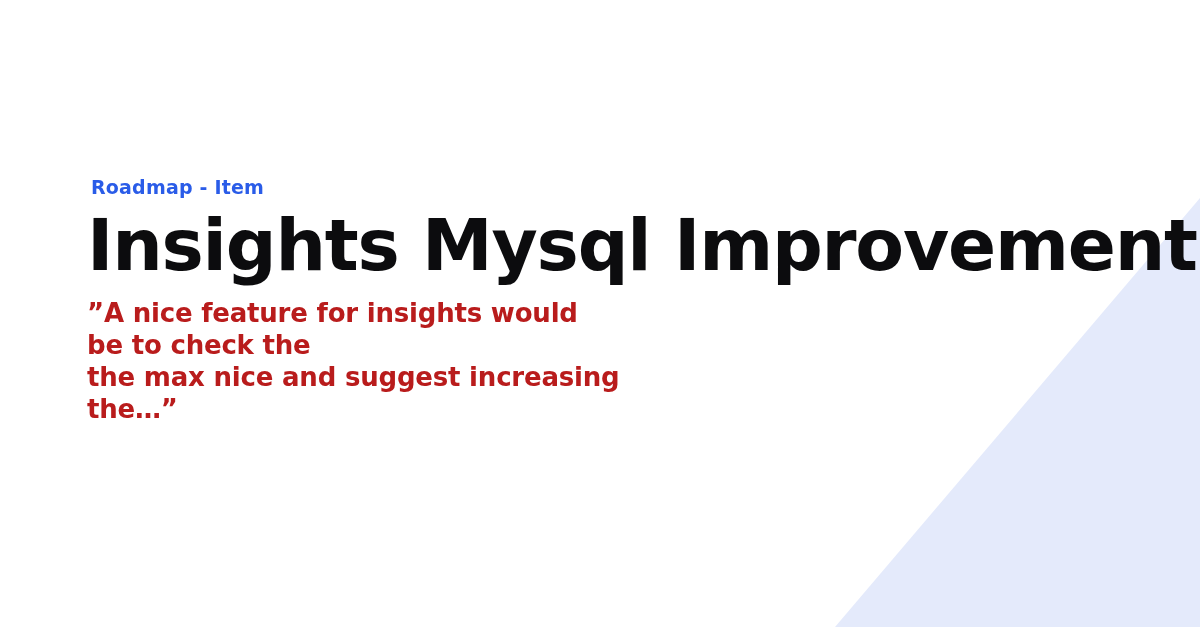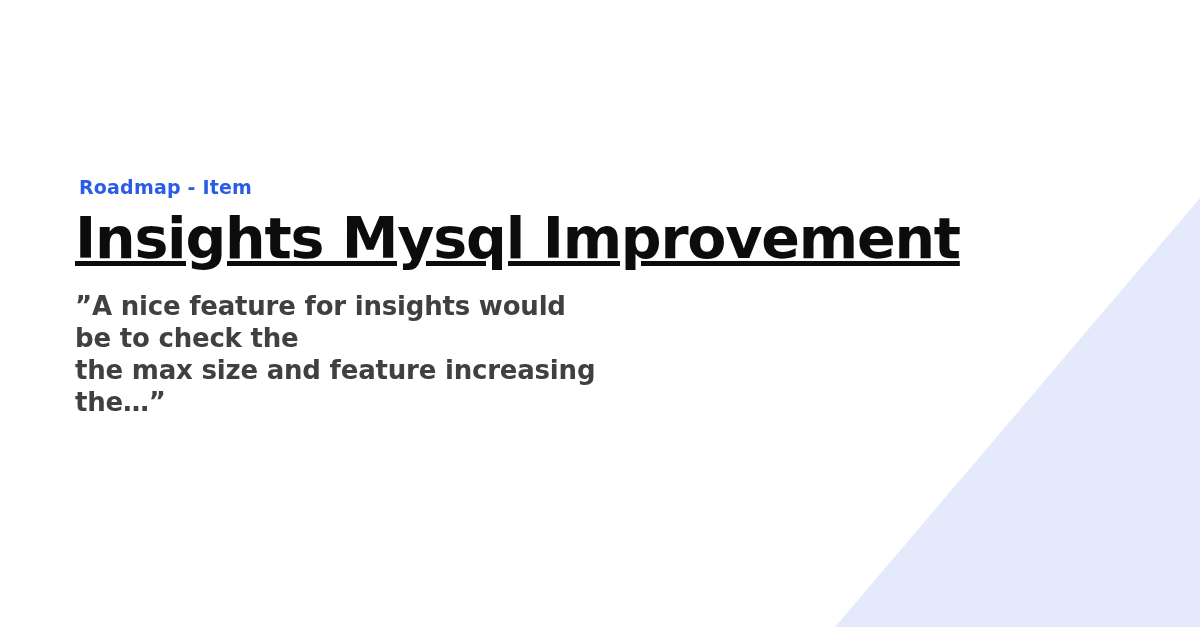--- a/index.html
+++ b/index.html
@@ -27,46 +27,45 @@
   #corner-wedge {
     position: absolute;
     inset: 0;
     width: 1200px;
     height: 627px;
     pointer-events: none;
   }
 
   #content {
     position: absolute;
-    left: 75px;
+    left: 87px;
     top: 178px;
     width: 950px;
   }
 
   #eyebrow {
     font-family: "DejaVu Sans", "Liberation Sans", sans-serif;
     font-size: 19px;
     font-weight: 700;
     letter-spacing: 0.2px;
     color: #2a5ce8;
     line-height: 1;
     margin: 0 0 12px 4px;
     white-space: nowrap;
   }
 
   #title {
     font-family: "DejaVu Sans", "Liberation Sans", sans-serif;
-    font-size: 57px;
+    font-size: 71px;
     font-weight: 700;
     letter-spacing: -1.2px;
     color: #0c0c0e;
     line-height: 1.04;
-    margin: 0 0 22px 0;
+    margin: 0 0 14px 0;
     white-space: nowrap;
-    text-decoration: underline;
   }
 
   #quote {
     font-family: "DejaVu Sans", "Liberation Sans", sans-serif;
     font-size: 26px;
     font-weight: 700;
     letter-spacing: -0.2px;
     color: #111114;
     line-height: 32px;
     margin: 0;
@@ -86,21 +85,21 @@
   <svg id="corner-wedge" viewBox="0 0 1200 627" preserveAspectRatio="none">
     <polygon id="wedge-shape" points="1200,198 1200,627 835,627" fill="#e4eafb"></polygon>
   </svg>
 
   <div id="content">
 
     <div id="eyebrow" style="color: rgb(42, 92, 232);">Roadmap - Item</div>
 
     <h1 id="title" style="color: rgb(12, 12, 14);">Insights Mysql Improvement</h1>
 
-    <blockquote id="quote" style="color: #404040;">
+    <blockquote id="quote" style="color: #b91c1c;">
       <span class="qline">”A nice feature for insights would</span>
       <span class="qline">be to check the</span>
-      <span class="qline">the max size and feature increasing</span>
+      <span class="qline">the max nice and suggest increasing</span>
       <span class="qline">the…”</span>
     </blockquote>
 
   </div>
 </div>
 
 </body></html>

